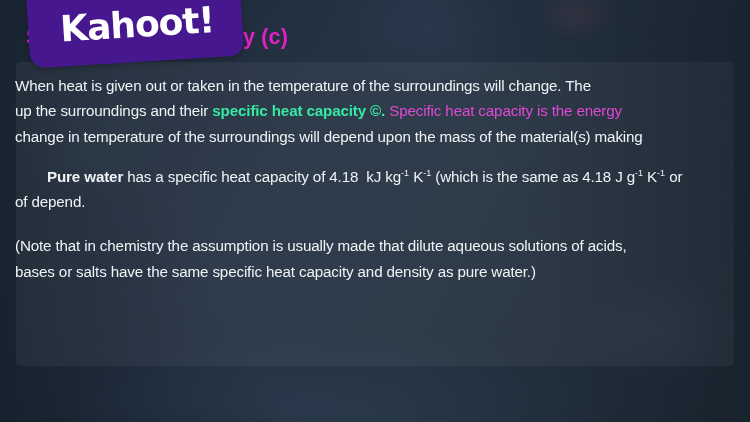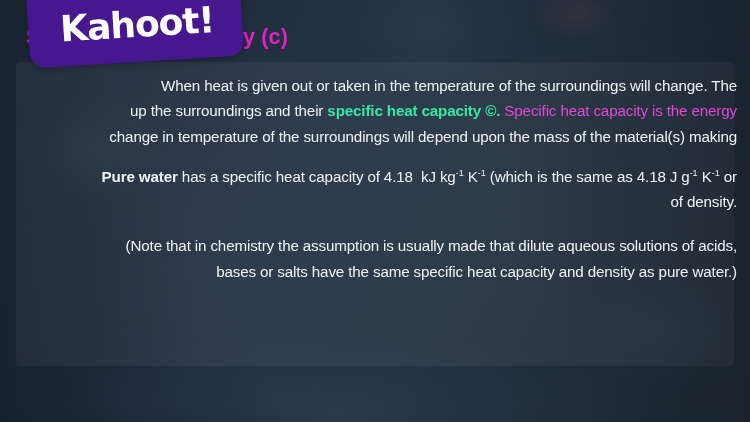--- a/index.html
+++ b/index.html
@@ -48,25 +48,24 @@
     z-index:2;
     box-shadow:0 2px 6px rgba(0,0,0,0.25);
   }
   .logo-text{
     position:absolute;left:32px;top:20px;
     font-family:"DejaVu Sans",sans-serif;
     font-weight:bold;font-size:36px;letter-spacing:-1px;
     color:#ffffff;white-space:nowrap;
   }
   .body-text{
-    position:absolute;left:27px;top:73px;width:710px;
+    position:absolute;left:15px;top:73px;width:710px;
     color:var(--text,#EFF3F5);
     font-size:15.2px;letter-spacing:-0.15px;
     z-index:1;
-    text-align:right;
   }
   .paragraph{margin:0 0 15px 0;}
   .paragraph:nth-child(2){margin-bottom:19px;}
   .line{white-space:pre;line-height:25.3px;height:25.3px;}
   .seg{color:inherit;}
   .seg-green{color:var(--green,#35E8A4);font-weight:bold;}
   .seg-magenta{color:var(--magenta,#E049D6);}
   .seg-bold{font-weight:bold;margin-left:32px;}
   .sup{font-size:9px;position:relative;top:-5.5px;letter-spacing:0;}
 </style>
@@ -84,21 +83,21 @@
   </div>
 
   <div class="body-text">
       <div class="paragraph">
         <div class="line"><span class="seg">When heat is given out or taken in the temperature of the surroundings will change. The</span></div>
         <div class="line"><span class="seg">up the surroundings and their </span><span class="seg seg-green">specific heat capacity ©.</span><span class="seg"> </span><span class="seg seg-magenta">Specific heat capacity is the energy</span></div>
         <div class="line"><span class="seg">change in temperature of the surroundings will depend upon the mass of the material(s) making</span></div>
       </div>
       <div class="paragraph">
         <div class="line"><span class="seg seg-bold">Pure water</span><span class="seg"> has a specific heat capacity of 4.18  kJ kg</span><span class="seg sup">-1</span><span class="seg"> K</span><span class="seg sup">-1</span><span class="seg"> (which is the same as 4.18 J g</span><span class="seg sup">-1</span><span class="seg"> K</span><span class="seg sup">-1</span><span class="seg"> or</span></div>
-        <div class="line"><span class="seg">of density.</span></div>
+        <div class="line"><span class="seg">of depend.</span></div>
       </div>
       <div class="paragraph">
         <div class="line"><span class="seg">(Note that in chemistry the assumption is usually made that dilute aqueous solutions of acids,</span></div>
         <div class="line"><span class="seg">bases or salts have the same specific heat capacity and density as pure water.)</span></div>
       </div>
     </div>
 
 </div>
 
 </body></html>

